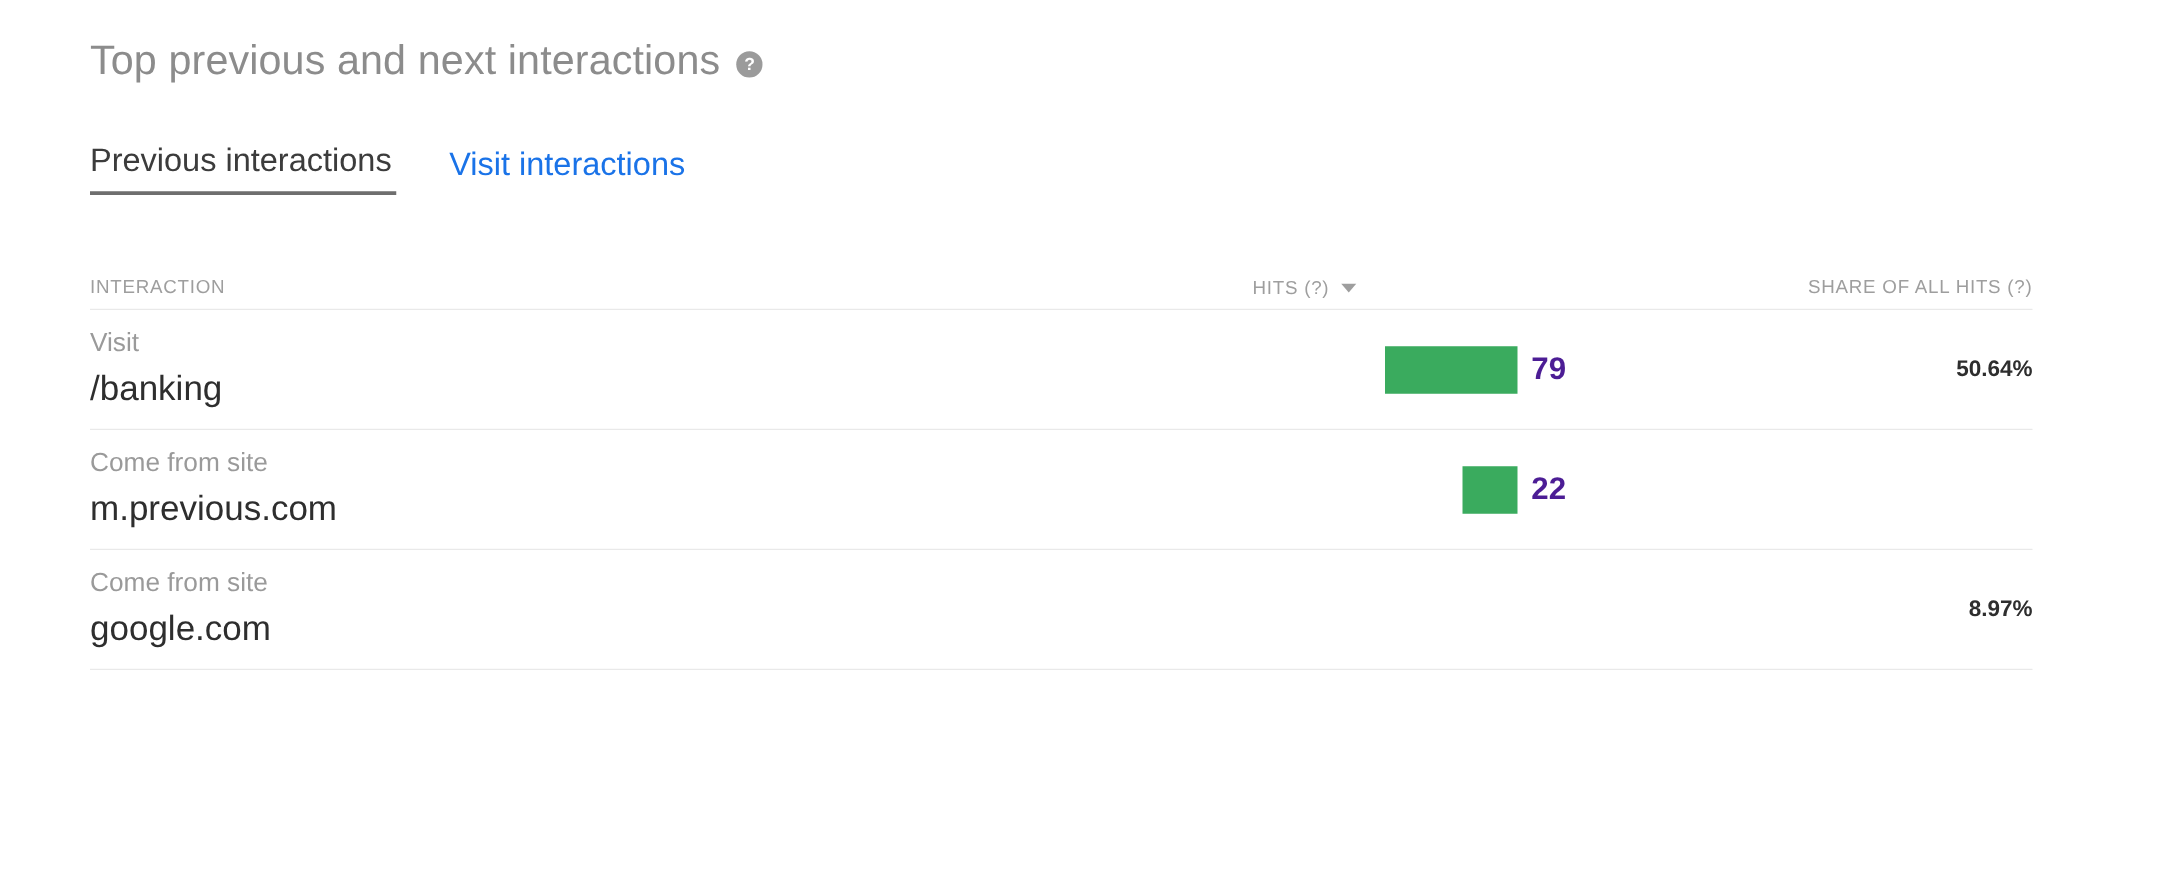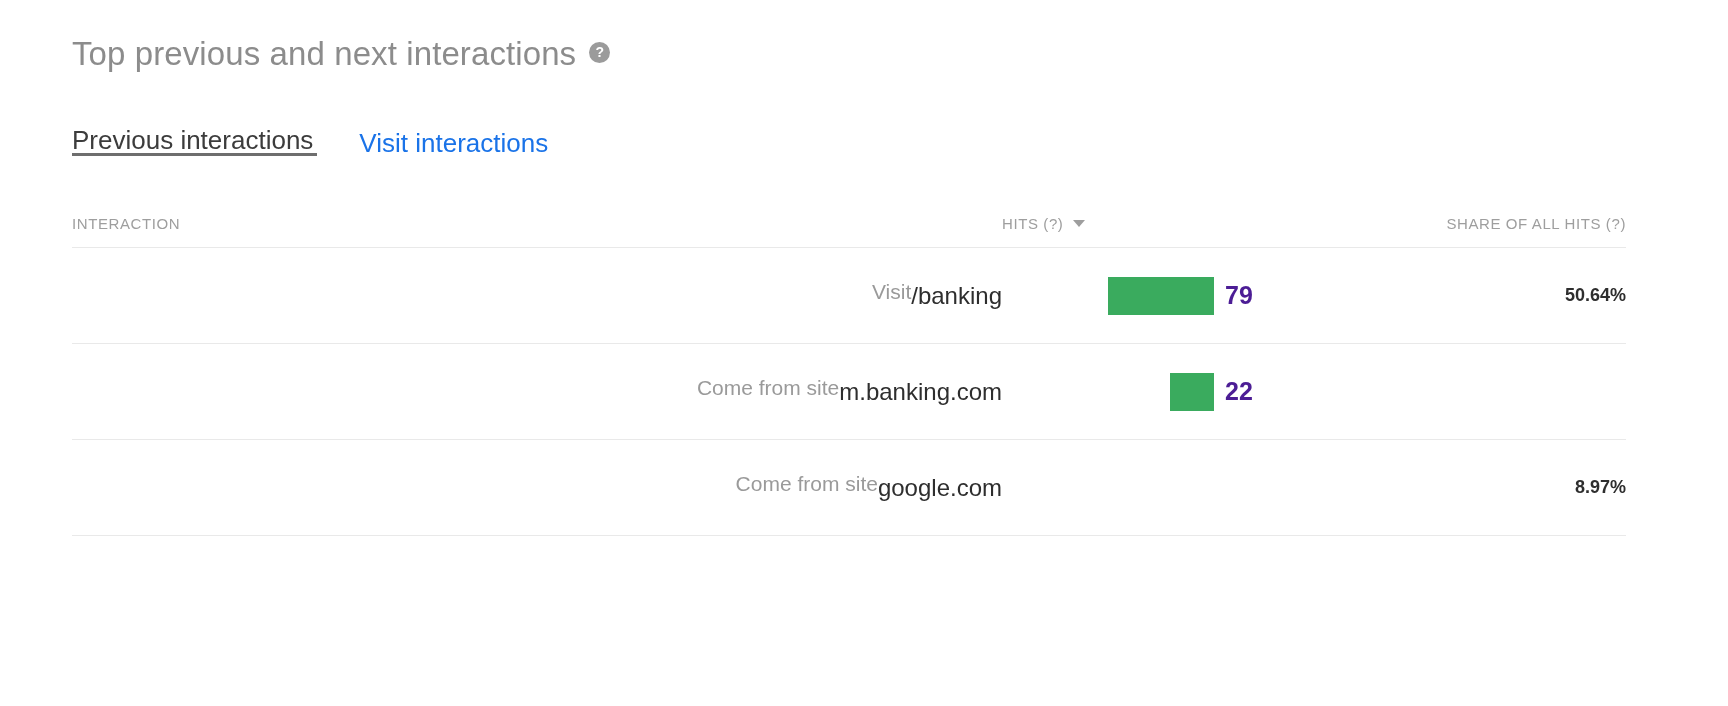--- a/index.html
+++ b/index.html
@@ -17,20 +17,21 @@
     overflow: hidden;
   }
 
   .widget {
     padding: 0 72px;
   }
 
   
   .widget-header {
     display: flex;
+    align-items: center;
     padding-top: 36px;
     height: 60px;
   }
 
   .widget-title {
     font-size: 33px;
     font-weight: 400;
     color: #8c8c8c;
     letter-spacing: 0.1px;
     line-height: 1.1;
@@ -60,21 +61,21 @@
     display: flex;
     align-items: flex-end;
     margin-top: 52px;
     height: 44px;
   }
 
   .tab {
     font-size: 26px;
     font-weight: 400;
     line-height: 1;
-    padding-bottom: 0;
+    padding-bottom: 12px;
     cursor: pointer;
     white-space: nowrap;
   }
 
   .tab.active {
     color: #3c3c3c;
     border-bottom: 3px solid #6e6e6e;
     padding-right: 4px;
   }
 
@@ -90,20 +91,21 @@
   }
 
   .row {
     display: flex;
     align-items: center;
     width: 100%;
   }
 
   .head-row {
     height: 40px;
+    align-items: flex-end;
     padding-bottom: 8px;
     border-bottom: 1px solid #e9e9e9;
   }
 
   .col-interaction  { flex: 0 0 930px; }
   .col-hits         { flex: 0 0 380px; display: flex; align-items: center; }
   .col-share        { flex: 1 1 auto; text-align: right; }
 
   .th {
     font-size: 15px;
@@ -130,33 +132,33 @@
     display: inline-block;
   }
 
   .data-row {
     height: 96px;
     border-bottom: 1px solid #e9e9e9;
   }
 
   .cell-label-wrap {
     display: flex;
-    flex-direction: row;
+    flex-direction: column;
     justify-content: flex-end;
   }
 
   .label-type {
     font-size: 21px;
     color: #9a9a9a;
     line-height: 1.35;
     font-weight: 400;
   }
 
   .label-value {
-    font-size: 24px;
+    font-size: 28px;
     color: #2e2e2e;
     line-height: 1.35;
     font-weight: 400;
     margin-top: 2px;
   }
 
   .bar-area {
     width: 212px;
     display: flex;
     justify-content: flex-end;
@@ -228,21 +230,21 @@
         <span class="hits-value">79</span>
       </div>
       <div class="col-share">
         <span class="share-value">50.64%</span>
       </div>
     </div>
 
     <div class="row data-row">
       <div class="col-interaction cell-label-wrap">
         <span class="label-type">Come from site</span>
-        <span class="label-value">m.banking.com</span>
+        <span class="label-value">m.previous.com</span>
       </div>
       <div class="col-hits">
         <div class="bar-area">
           <div class="bar" style="width: 44px; background: rgb(58, 171, 94);"></div>
         </div>
         <span class="hits-value">22</span>
       </div>
     </div>
 
     <div class="row data-row">

